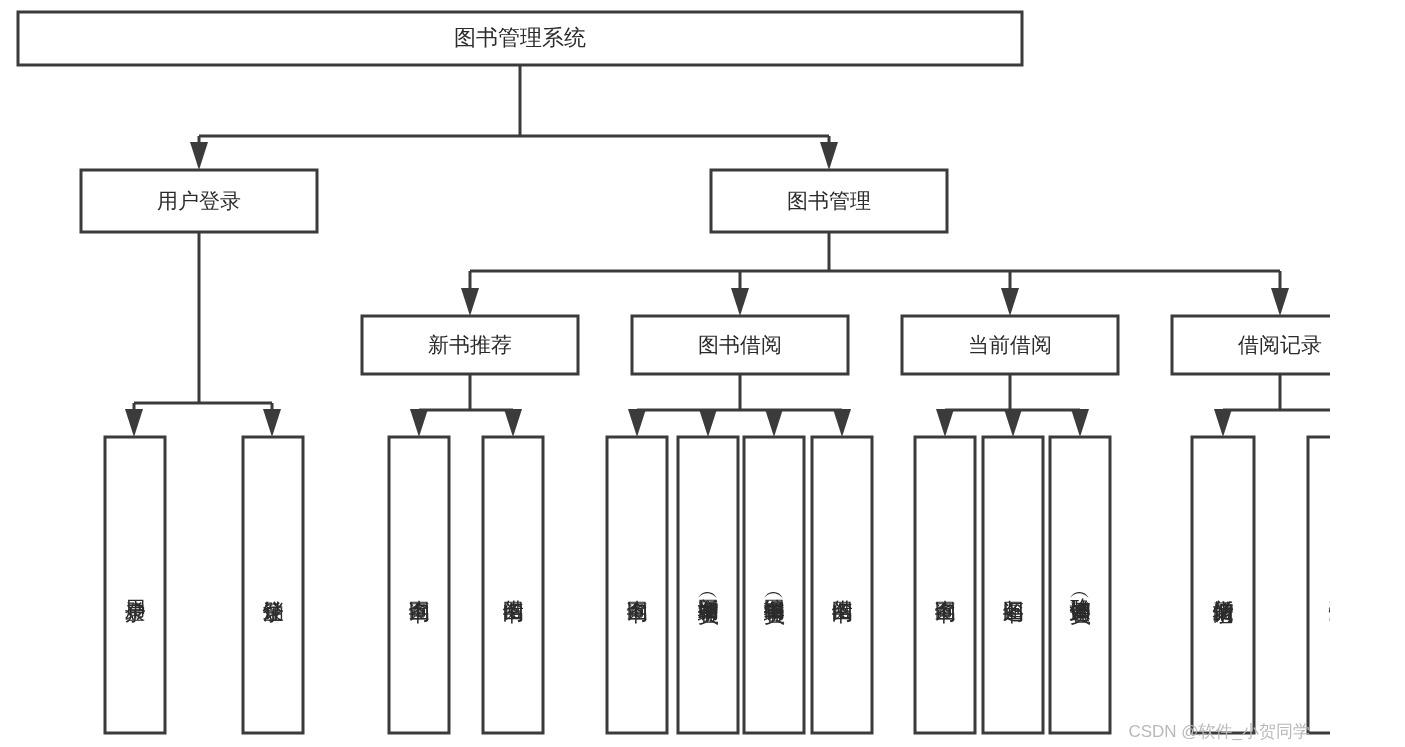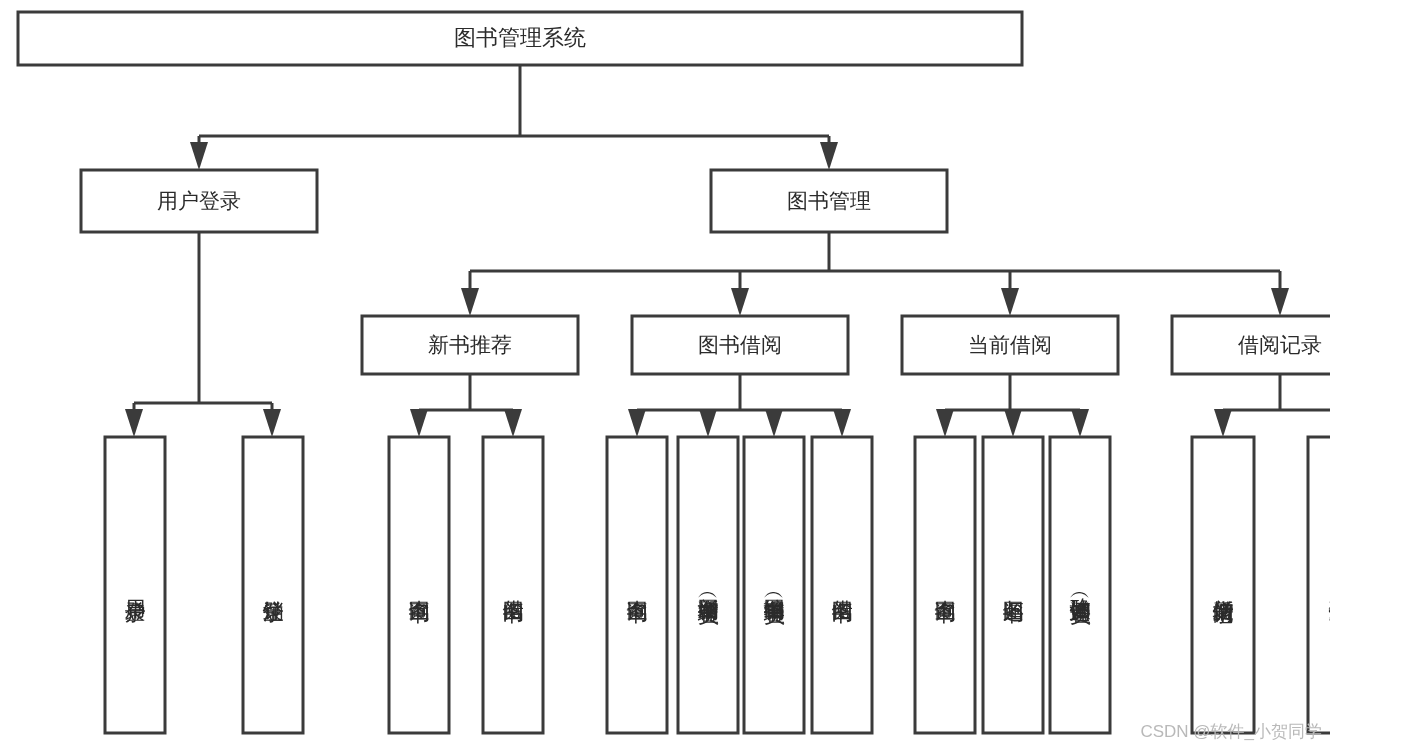--- a/index.html
+++ b/index.html
@@ -61,21 +61,21 @@
     font-family: "Liberation Sans", "DejaVu Sans", sans-serif;
     font-size: 21px;
     line-height: 1.06;
     color: #2b2b2b;
     letter-spacing: 1px;
     white-space: nowrap;
     pointer-events: none;
   }
   .watermark {
     position: absolute;
-    right: 8px;
+    right: 20px;
     bottom: 4px;
     font-family: "Liberation Sans", "DejaVu Sans", sans-serif;
     font-size: 17px;
     color: #b9b9b9;
     white-space: nowrap;
     user-select: none;
   }
 </style>
 </head>
 <body>

